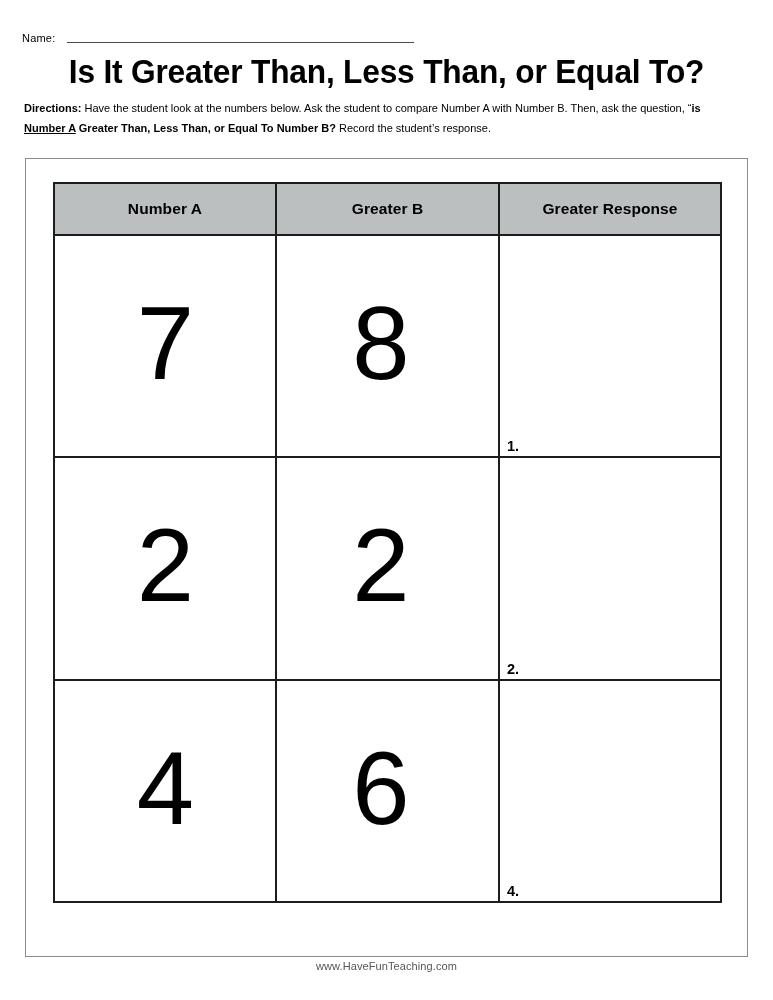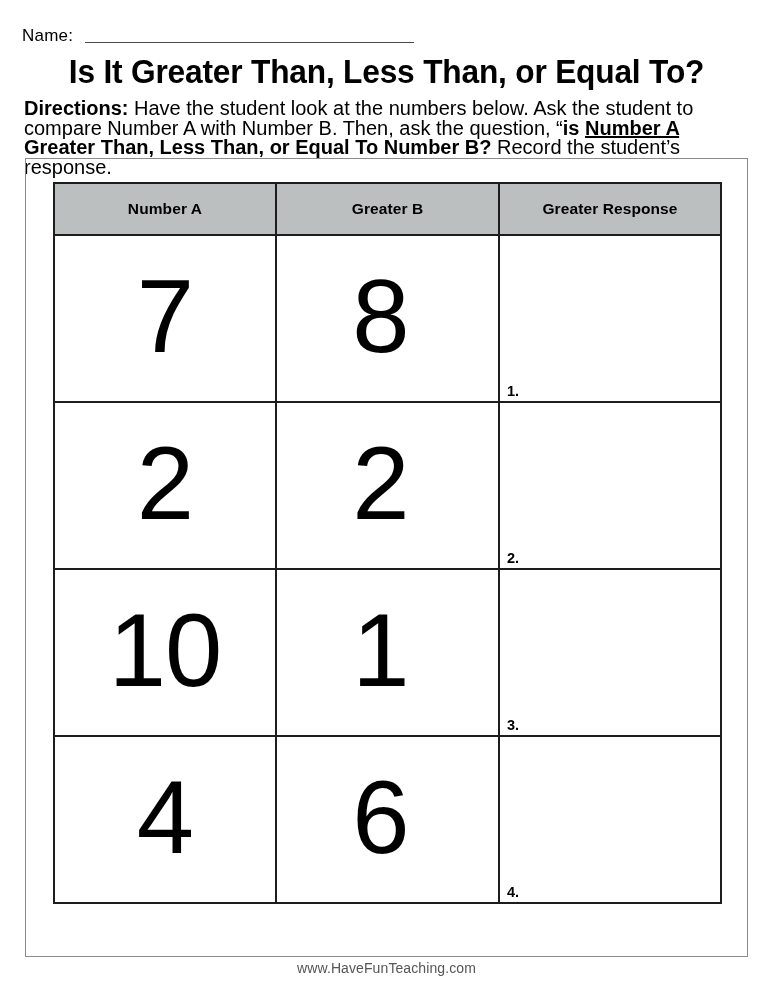--- a/index.html
+++ b/index.html
@@ -22,21 +22,21 @@
     position: absolute;
     left: 22px;
     top: 20px;
     width: 400px;
     height: 26px;
     display: flex;
     align-items: flex-end;
   }
   .name-label {
     font-family: "Liberation Sans", sans-serif;
-    font-size: 17px;
+    font-size: 11px;
     letter-spacing: 0.2px;
     line-height: 1;
     padding-bottom: 2px;
     white-space: nowrap;
   }
   .name-rule {
     flex: 1;
     margin-left: 12px;
     margin-right: 8px;
     border-bottom: 1.4px solid #4a4a4a;
@@ -61,21 +61,21 @@
     white-space: nowrap;
   }
 
   
   .directions {
     position: absolute;
     left: 24px;
     top: 99px;
     width: 716px;
     font-family: "Liberation Sans", sans-serif;
-    font-size: 20px;
+    font-size: 11px;
     line-height: 19.5px;
     text-align: left;
     color: #000;
   }
   .directions b { font-weight: bold; }
   .directions .u { font-weight: bold; text-decoration: underline; }
 
   
   .outer-frame {
     position: absolute;
@@ -173,21 +173,21 @@
   }
 
   
   .footer {
     position: absolute;
     left: 0;
     top: 960px;
     width: 773px;
     text-align: center;
     font-family: "Liberation Sans", sans-serif;
-    font-size: 14px;
+    font-size: 11px;
     color: #555555;
     letter-spacing: 0.1px;
   }
 </style>
 </head>
 <body>
 
 <div class="name-row">
   <span class="name-label">Name:</span>
   <span class="name-rule"></span>
@@ -235,32 +235,20 @@
         <td class="num-cell col-b-cell">
           <span class="big-num">2</span>
         </td>
         <td class="resp-cell">
           <span class="resp-index">2.</span>
           <span class="resp-answer"></span>
         </td>
       </tr>
       <tr>
         <td class="num-cell col-a-cell">
-          <span class="big-num">10</span>
-        </td>
-        <td class="num-cell col-b-cell">
-          <span class="big-num">1</span>
-        </td>
-        <td class="resp-cell">
-          <span class="resp-index">3.</span>
-          <span class="resp-answer"></span>
-        </td>
-      </tr>
-      <tr>
-        <td class="num-cell col-a-cell">
           <span class="big-num">4</span>
         </td>
         <td class="num-cell col-b-cell">
           <span class="big-num">6</span>
         </td>
         <td class="resp-cell">
           <span class="resp-index">4.</span>
           <span class="resp-answer"></span>
         </td>
       </tr>

